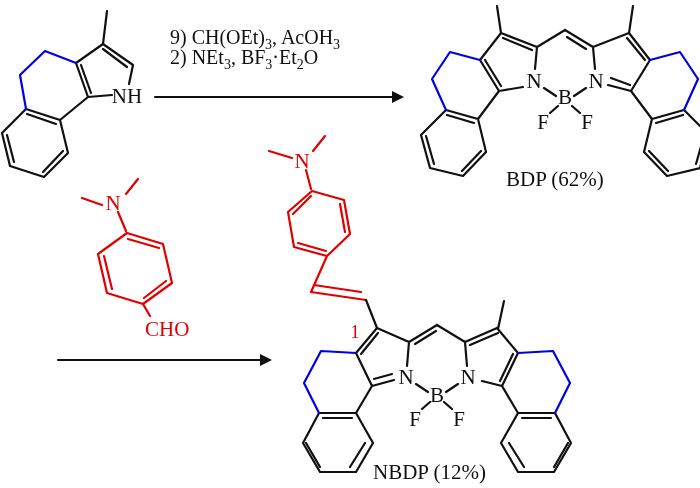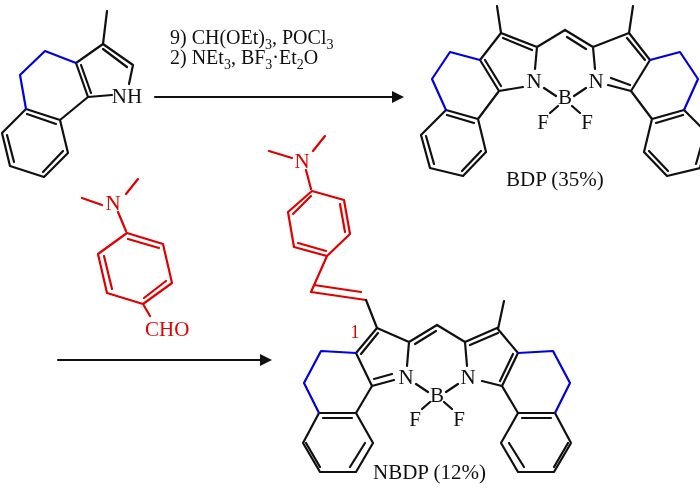--- a/index.html
+++ b/index.html
@@ -130,29 +130,29 @@
       <text class="pos-label" x="355" y="338" fill="#e00000">1</text>
       <text class="atom" x="406" y="384" fill="#101010">N</text>
       <text class="atom" x="468" y="384" fill="#101010">N</text>
       <text class="atom" x="437" y="402" fill="#101010">B</text>
       <text class="atom" x="415" y="426" fill="#101010">F</text>
       <text class="atom" x="459" y="426" fill="#101010">F</text>
     </g>
   </svg>
 
   <div class="txt" style="left:170px;top:25px;">
-    <span>9) CH(OEt)</span><sub>3</sub><span>, POCl</span><sub>3</sub>
+    <span>9) CH(OEt)</span><sub>3</sub><span>, AcOH</span><sub>3</sub>
   </div>
   <div class="txt" style="left:170px;top:45px;">
     <span>2) NEt</span><sub>3</sub><span>, BF</span><sub>3</sub><span>·Et</span><sub>2</sub><span>O</span>
   </div>
 
 
   <div class="mol-label" style="left:506px;top:167px;">
     <b>BDP</b>
-    <span>(35%)</span>
+    <span>(62%)</span>
   </div>
   <div class="mol-label" style="left:363px;top:460px;margin-left:10px;">
     <b>NBDP</b>
     <span>(12%)</span>
   </div>
 
 </div>
 
 </body></html>

